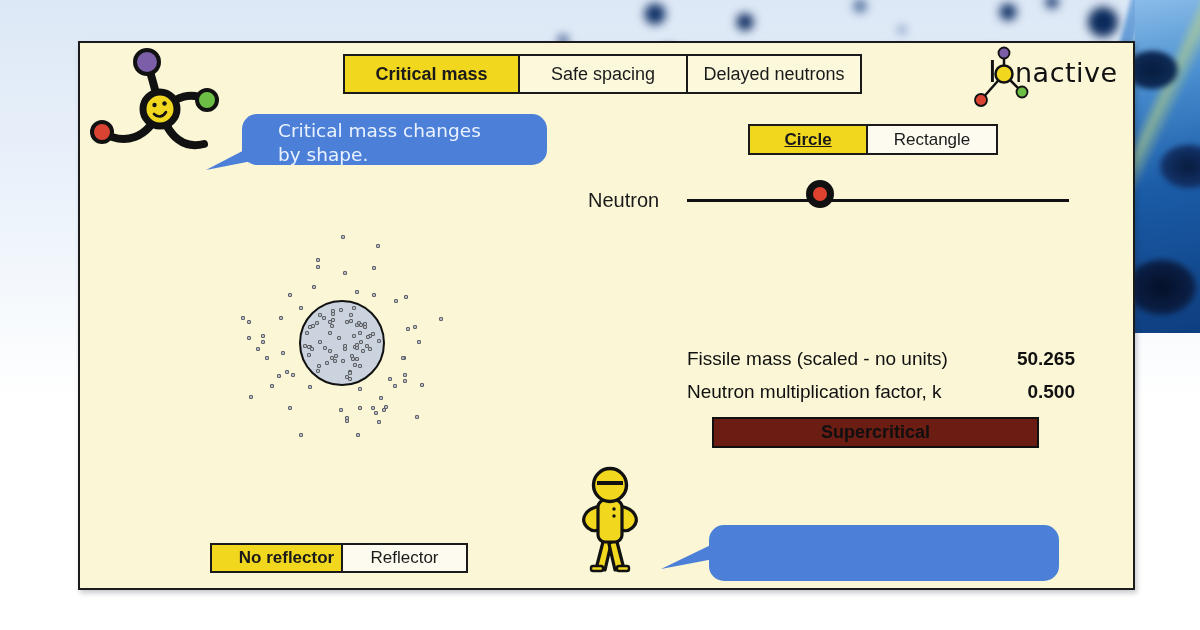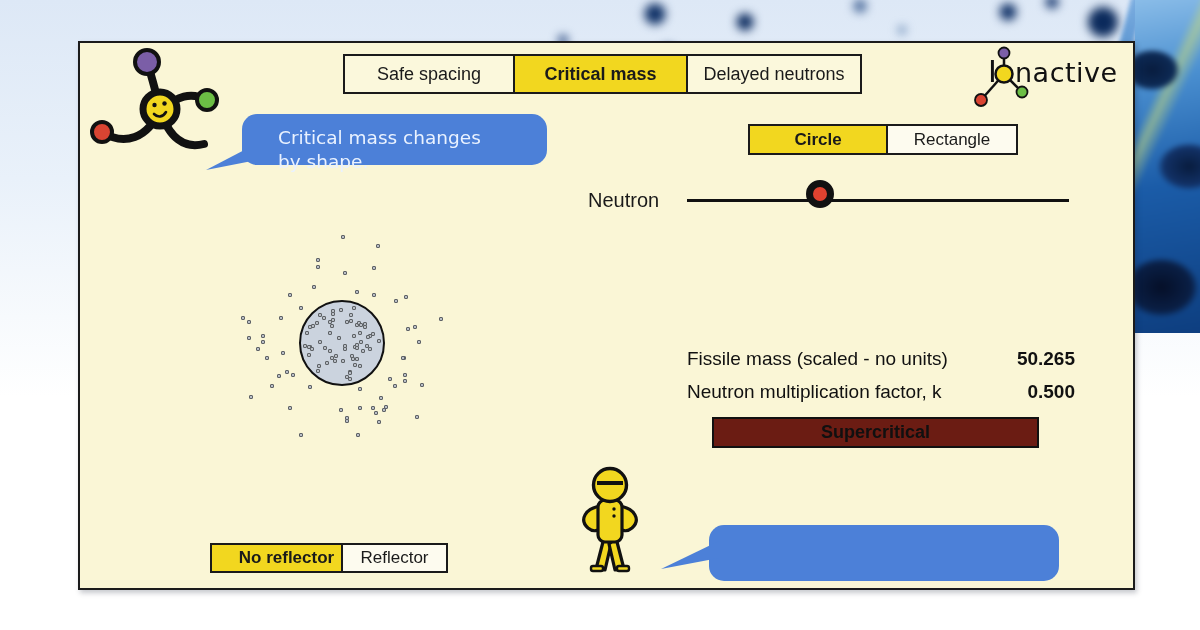--- a/index.html
+++ b/index.html
@@ -73,36 +73,36 @@
   
   .logo{position:absolute;left:884px;top:1px;}
   
   .mascot{position:absolute;left:10px;top:2px;}
   
   .bubble{
     position:absolute;background:#4c80d8;border-radius:15px;color:#eaf2ff;
     font-family:"DejaVu Sans", sans-serif;font-size:18.5px;line-height:1.28;
   }
   .bubble .tail{position:absolute;}
-  .bubble1{left:162px;top:71px;width:305px;height:51px;padding:12px 10px 5px 36px;}
+  .bubble1{left:162px;top:71px;width:305px;height:51px;padding:5px 10px 5px 36px;}
   .bubble2{left:629px;top:482px;width:350px;height:56px;padding:6px 10px 6px 28px;}
   
   .toggle{
     position:absolute;display:flex;border:2px solid #1a1a1a;background:#fdfbef;
   }
   .seg{
     display:flex;align-items:center;justify-content:center;
     font-size:17px;color:#1a1a1a;cursor:pointer;height:100%;
   }
   .seg + .seg{border-left:2px solid #1a1a1a;}
   .seg.active{background:#f2d71f;font-weight:bold;}
   .shape-toggle{left:668px;top:81px;height:31px;}
-  .shape-toggle .s1{width:136px;} .shape-toggle .s2{width:130px;}
+  .shape-toggle .s1{width:116px;text-decoration:underline;} .shape-toggle .s2{width:130px;}
   .refl-toggle{left:130px;top:500px;height:30px;}
-  .refl-toggle .s1{width:129px;padding-left:20px;} .refl-toggle .s2{width:105px;}
+  .refl-toggle .s1{width:129px;padding-left:20px;} .refl-toggle .s2{width:125px;}
   
   .slider-label{position:absolute;left:508px;top:146px;font-size:20px;color:#1a1a1a;}
   .slider-zone{position:absolute;left:607px;top:137px;width:382px;height:42px;}
   .slider-track{position:absolute;left:0;top:19px;width:382px;height:3px;background:#111;}
   .slider-knob{
     position:absolute;top:0;width:28px;height:28px;border-radius:50%;
     background:#e04230;border:7px solid #111;cursor:pointer;
   }
   
   .sim{position:absolute;left:150px;top:196px;width:230px;height:225px;}
@@ -136,22 +136,22 @@
   <div class="photo-blobs"></div>
   <div class="photo-rod"></div>
 </div>
 <div class="photo-right">
   <div class="inner"></div>
 </div>
 
 <div class="panel">
 
   <div class="tabbar">
+    <div class="tab t1 active">Critical mass</div>
     <div class="tab t2">Safe spacing</div>
-    <div class="tab t1 active">Critical mass</div>
     <div class="tab t3">Delayed neutrons</div>
   </div>
 
   <div class="logo">
     <svg width="170" height="70" viewBox="0 0 170 70">
       <line x1="40" y1="30" x2="40" y2="9" stroke="#111" stroke-width="2.5"></line>
       <line x1="40" y1="30" x2="17" y2="56" stroke="#111" stroke-width="2.5"></line>
       <line x1="40" y1="30" x2="58" y2="48" stroke="#111" stroke-width="2.5"></line>
       <circle cx="40" cy="9" r="5.5" fill="#7b5ea7" stroke="#111" stroke-width="1.8"></circle>
       <circle cx="17" cy="56" r="6" fill="#d94432" stroke="#111" stroke-width="1.8"></circle>

